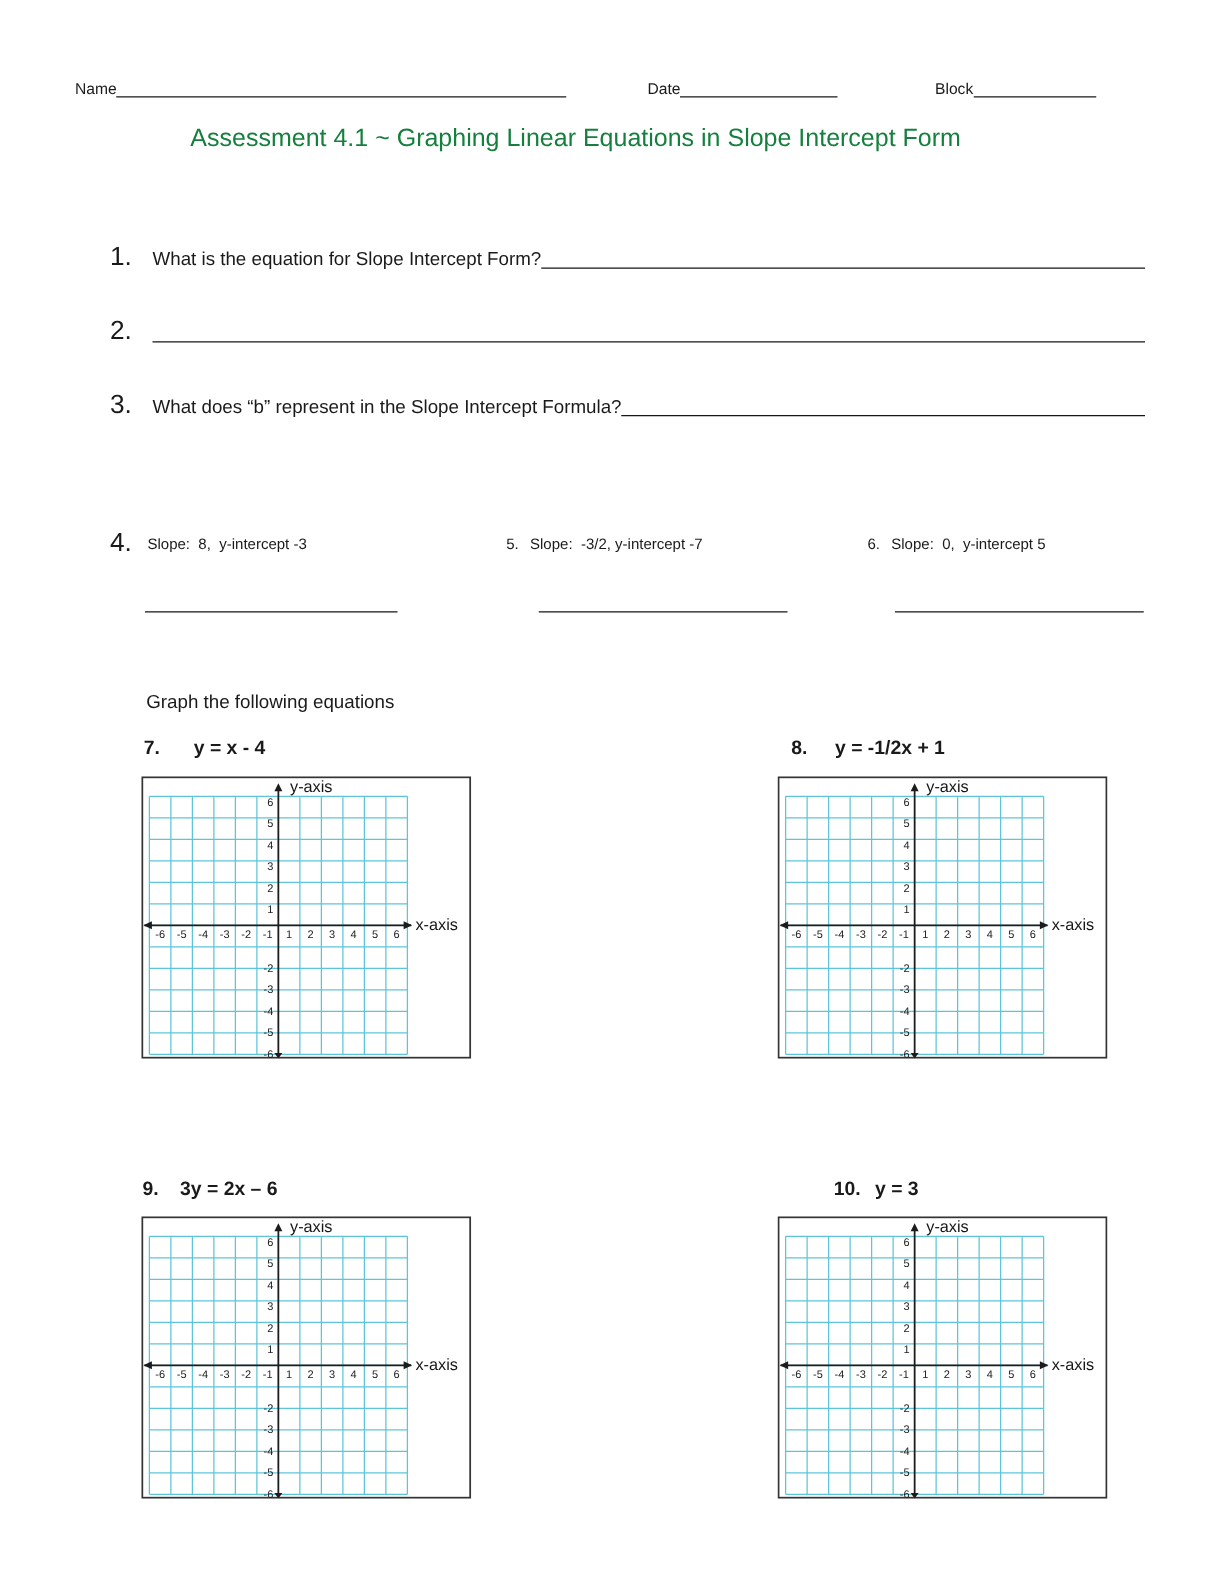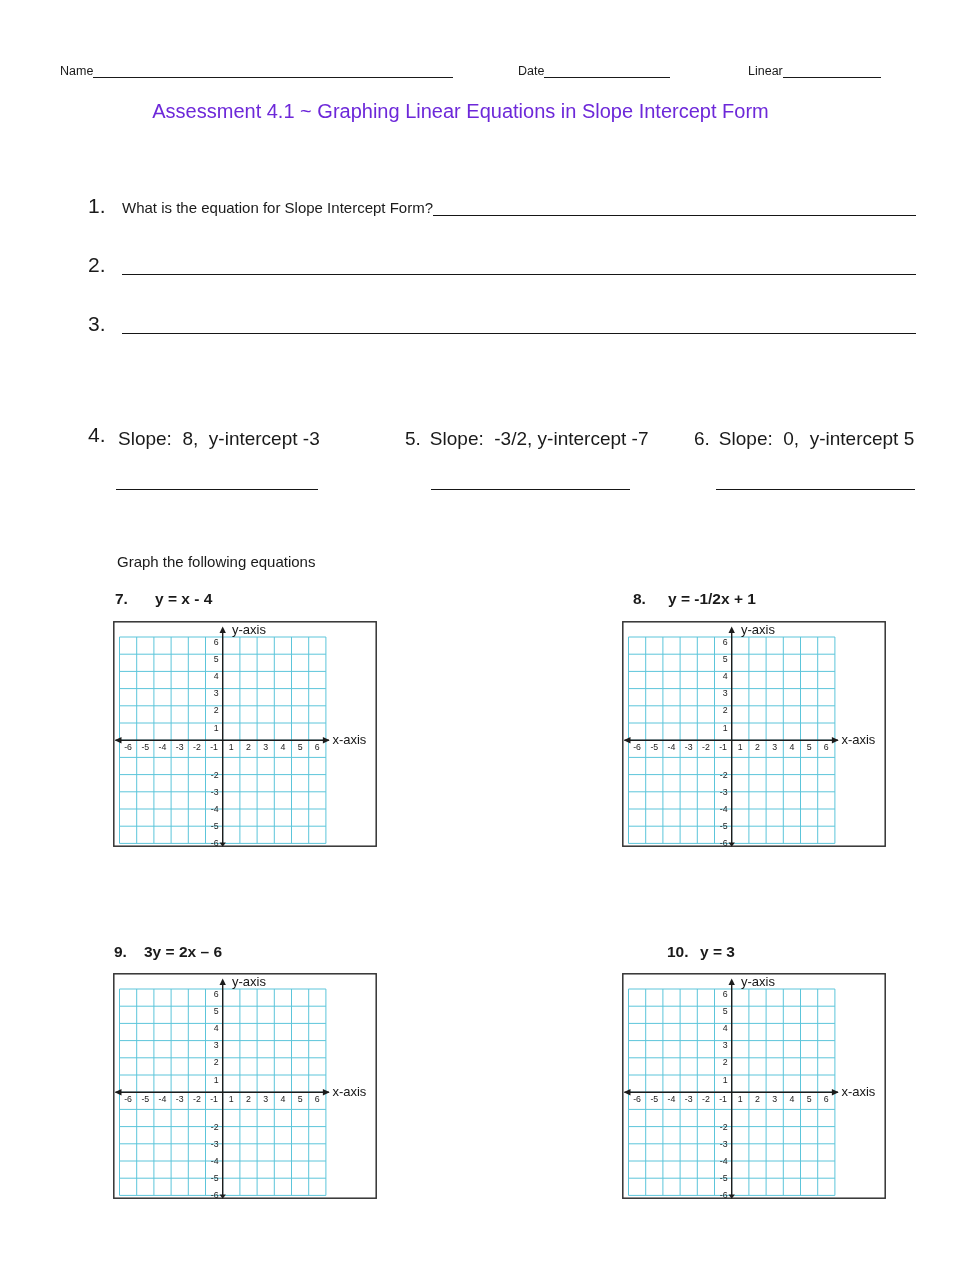--- a/index.html
+++ b/index.html
@@ -11,30 +11,30 @@
     color:#1a1a1a;
     overflow:hidden;
   }
   
   .hfield{position:absolute;display:flex;align-items:baseline;font-size:12.5px;}
   .uline{height:0;border-bottom:1.2px solid #1a1a1a;transform:translateY(3px);}
   .uline.name{width:360px;}
   .uline.date{width:126px;}
   .uline.block{width:98px;}
   
-  .title{position:absolute;left:0;right:0;top:100px;text-align:center;font-size:20px;color:#6d28d9;}
+  .title{position:absolute;left:0;right:0;top:100px;text-align:center;font-size:20px;color:#15803d;}
   
   .q-row{position:absolute;left:88px;width:828px;display:flex;align-items:baseline;}
   .q-num{font-size:21px;width:34px;flex:0 0 34px;}
   .q-text{font-size:15px;white-space:pre-wrap;}
   .q-blank{flex:1;height:0;border-bottom:1.3px solid #161616;transform:translateY(3px);}
   
   .instruction{position:absolute;left:117px;top:394px;font-size:15px;font-weight:700;}
   .big-num{position:absolute;font-size:21px;}
-  .p-text{position:absolute;font-size:19px;white-space:pre-wrap;display:flex;}
+  .p-text{position:absolute;font-size:12px;white-space:pre-wrap;display:flex;}
   .p-inline-num{margin-right:9px;}
   .ans-blank{position:absolute;height:0;border-bottom:1.3px solid #161616;}
   
   .g-heading{position:absolute;left:117px;top:553px;font-size:15px;font-weight:400;}
   .g-label{position:absolute;display:flex;align-items:baseline;font-size:15.5px;font-weight:700;white-space:pre-wrap;}
   .g-label .g-num{flex:0 0 auto;}
   .g-label-7 .g-num{width:40px;}
   .g-label-8 .g-num{width:35px;}
   .g-label-9 .g-num{width:30px;}
   .g-label-10 .g-num{width:33px;margin-left:31px;}
@@ -48,37 +48,38 @@
 
   <div class="hfield" style="left:60px;top:64px;">
     <span>Name</span>
     <span class="uline name"></span>
   </div>
   <div class="hfield" style="left:518px;top:64px;text-align:right;">
     <span>Date</span>
     <span class="uline date"></span>
   </div>
   <div class="hfield" style="left:748px;top:64px;">
-    <span>Linear</span>
+    <span>Block</span>
     <span class="uline block"></span>
   </div>
 
   <div class="title">Assessment 4.1 ~ Graphing Linear Equations in Slope Intercept Form</div>
 
   <div class="q-row" style="top:194px;">
     <span class="q-num">1.</span>
     <span class="q-text">What is the equation for Slope Intercept Form?</span>
     <span class="q-blank"></span>
   </div>
   <div class="q-row" style="top:253px;">
     <span class="q-num">2.</span>
     <span class="q-blank"></span>
   </div>
   <div class="q-row" style="top:312px;">
     <span class="q-num">3.</span>
+    <span class="q-text">What does “b” represent in the Slope Intercept Formula?</span>
     <span class="q-blank"></span>
   </div>
 
 
   <span class="big-num" style="left:88px;top:423px;">4.</span>
   <span class="p-text" style="left:118px;top:428px;">Slope:  8,  y-intercept -3</span>
 
   <span class="p-text" style="left:405px;top:428px;">
     <span class="p-inline-num">5.</span>
     <span>Slope:  -3/2, y-intercept -7</span>

